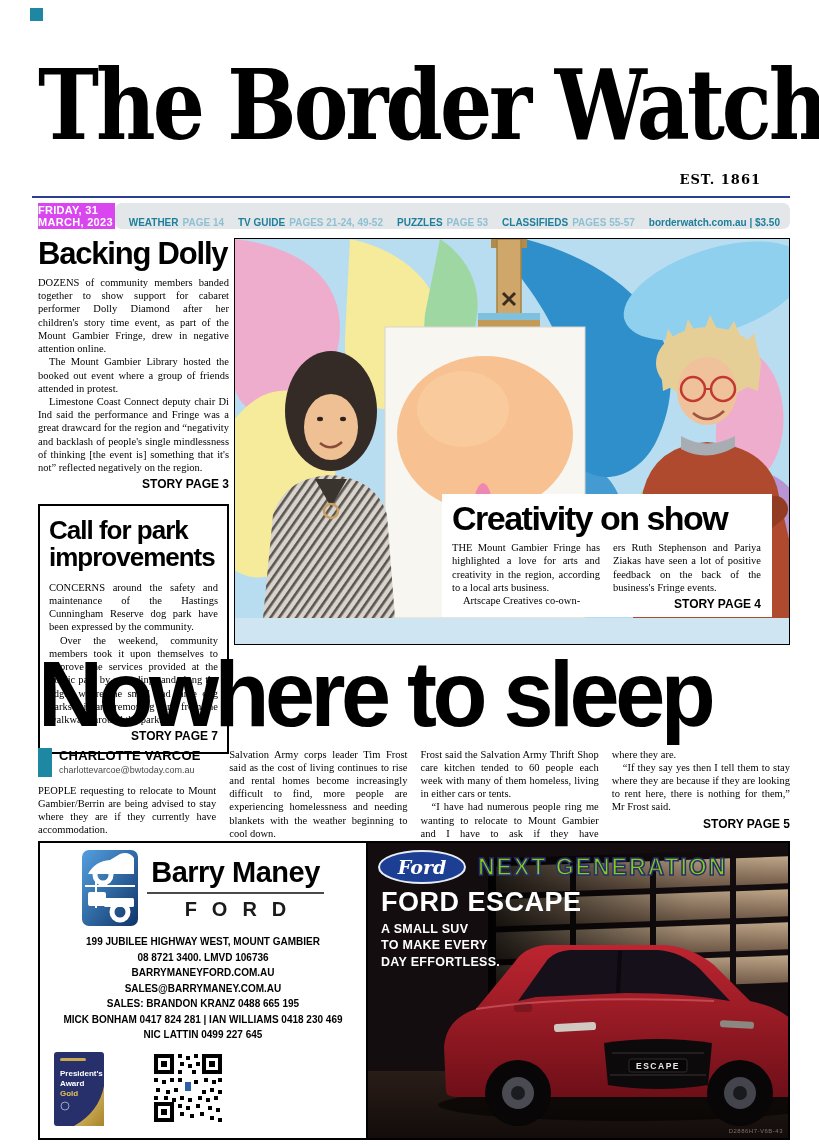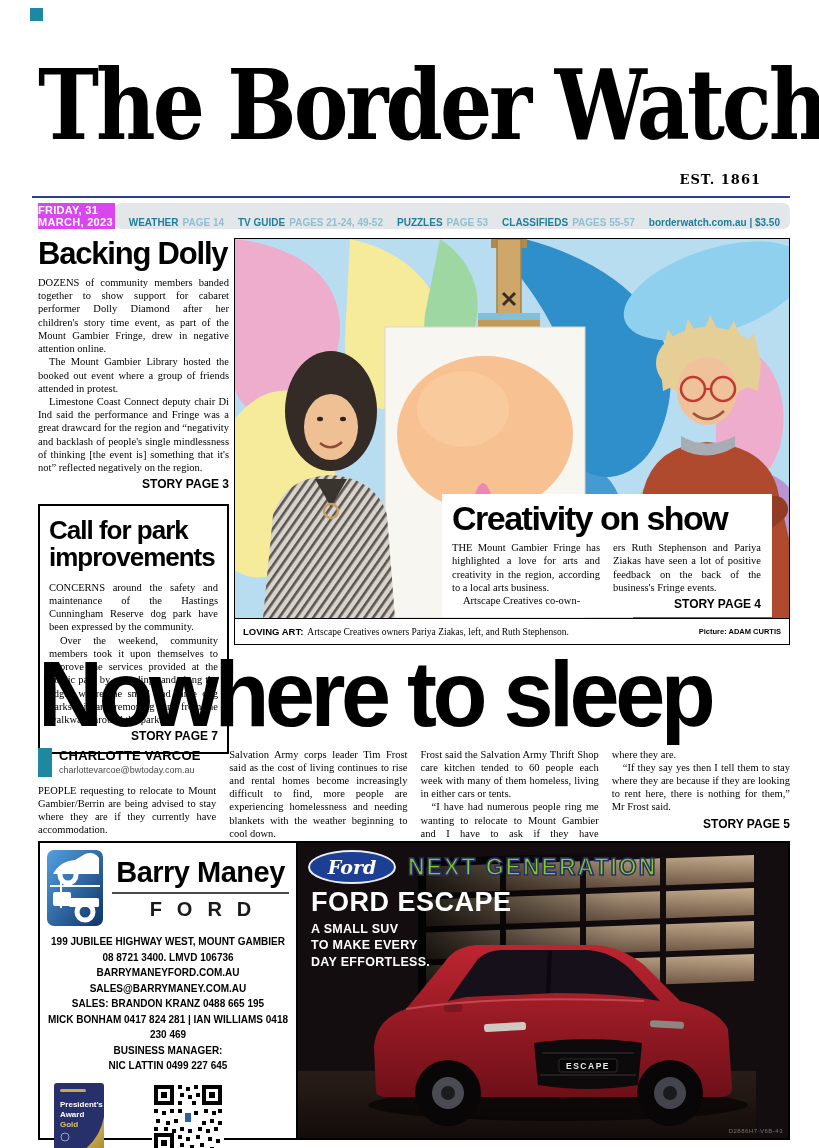--- a/index.html
+++ b/index.html
@@ -62,21 +62,21 @@
   .lead-cols { display:flex; gap:13px; margin-top:12px; }
   .lead-col { flex:1; }
   .byline { display:flex; align-items:flex-start; margin-bottom:7px; }
   .byline-sq { width:14px; height:29px; background:#1e87a2; margin-right:7px; flex:none; }
   .byline-name { font-size:13px; font-weight:900; letter-spacing:.2px; }
   .byline-email { font-size:9px; color:#4a4a4a; margin-top:2px; }
 
   
   .adsection { position:absolute; left:38px; top:841px; width:752px; height:299px;
                border:2px solid #000; display:flex; }
-  .dealer { width:258px; background:#fff; border-right:2px solid #000; padding:5px 6px 4px 6px;
+  .dealer { width:328px; background:#fff; border-right:2px solid #000; padding:5px 6px 4px 6px;
             text-align:center; position:relative; }
   .dealer-logo-row { display:flex; align-items:center; justify-content:center; gap:9px; margin-top:2px; }
   .dealer-name-wrap { text-align:center; }
   .dealer-name { font-size:29px; font-weight:900; letter-spacing:-.5px;
                  border-bottom:2px solid #4a4a4a; padding:0 4px 3px 4px; }
   .dealer-brand { font-size:20px; font-weight:bold; letter-spacing:15px; margin-top:4px;
                   text-indent:15px; color:#1a1a1a; }
   .dealer-lines { margin-top:8px; font-size:10px; font-weight:bold; line-height:1.55; }
   .dealer-bottom { display:flex; align-items:flex-start; margin-top:9px; padding-left:8px; gap:48px; }
 
@@ -207,25 +207,20 @@
             <p class="bp">THE Mount Gambier Fringe has highlighted a love for arts and creativity in the region, according to a local arts business.</p>
             <p class="bp">Artscape Creatives co-own-</p>
           </div>
           <div class="ov-col">
             <p class="bp">ers Ruth Stephenson and Pariya Ziakas have seen a lot of positive feedback on the back of the business's Fringe events.</p>
             <div class="story">STORY PAGE 4</div>
           </div>
         </div>
       </div>
 
-      <div class="caption">
-        <span class="cap-label">LOVING ART:</span>
-        <span class="cap-rest">Artscape Creatives owners Pariya Ziakas, left, and Ruth Stephenson.</span>
-        <span class="cap-credit">Picture: ADAM CURTIS</span>
-      </div>
     </div>
   </div>
 
   <div class="lead">
     <div class="h-lead">Nowhere to sleep</div>
     <div class="lead-cols">
       <div class="lead-col">
         <div class="byline">
           <span class="byline-sq"></span>
           <span>
@@ -276,21 +271,20 @@
           <div class="dealer-brand">FORD</div>
         </div>
       </div>
       <div class="dealer-lines">
         <div>199 JUBILEE HIGHWAY WEST, MOUNT GAMBIER</div>
         <div>08 8721 3400. LMVD 106736</div>
         <div>BARRYMANEYFORD.COM.AU</div>
         <div>SALES@BARRYMANEY.COM.AU</div>
         <div>SALES: BRANDON KRANZ 0488 665 195</div>
         <div>MICK BONHAM 0417 824 281 | IAN WILLIAMS 0418 230 469</div>
-        <div>BUSINESS MANAGER:</div>
         <div>NIC LATTIN 0499 227 645</div>
       </div>
       <div class="dealer-bottom">
         <svg width="50" height="74" viewBox="0 0 50 74">
           <defs>
             <linearGradient id="goldG" x1="0" y1="0" x2="1" y2="1">
               <stop offset="0" stop-color="#ecd57c"></stop>
                 <stop offset="1" stop-color="#a9842c"></stop>
             </linearGradient>
           </defs>

